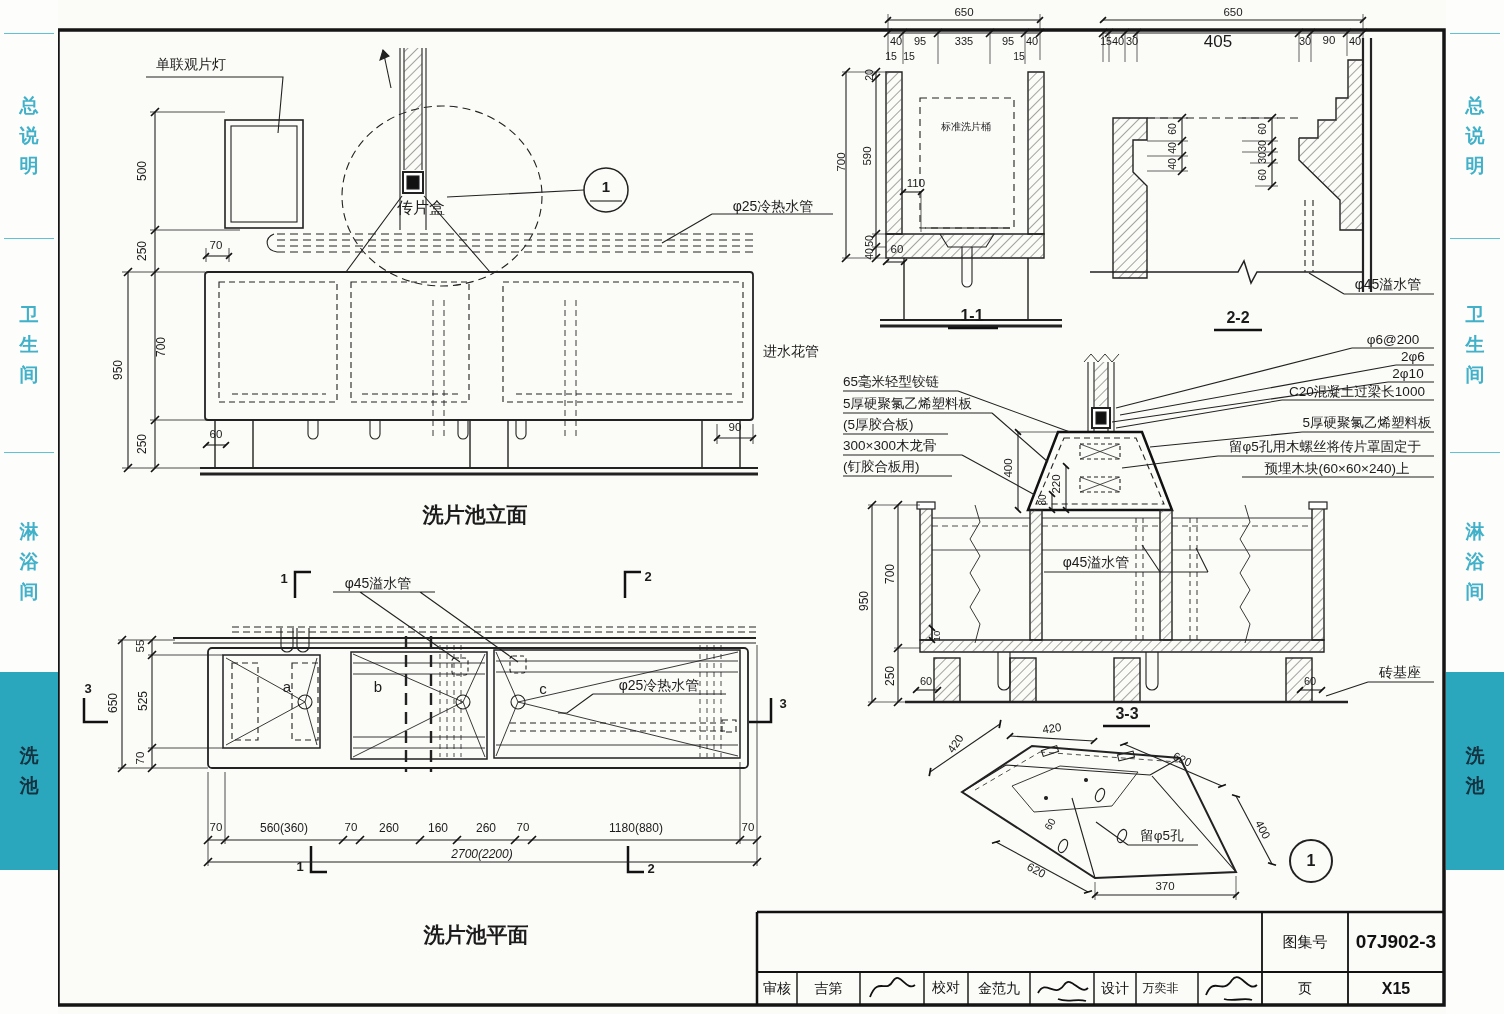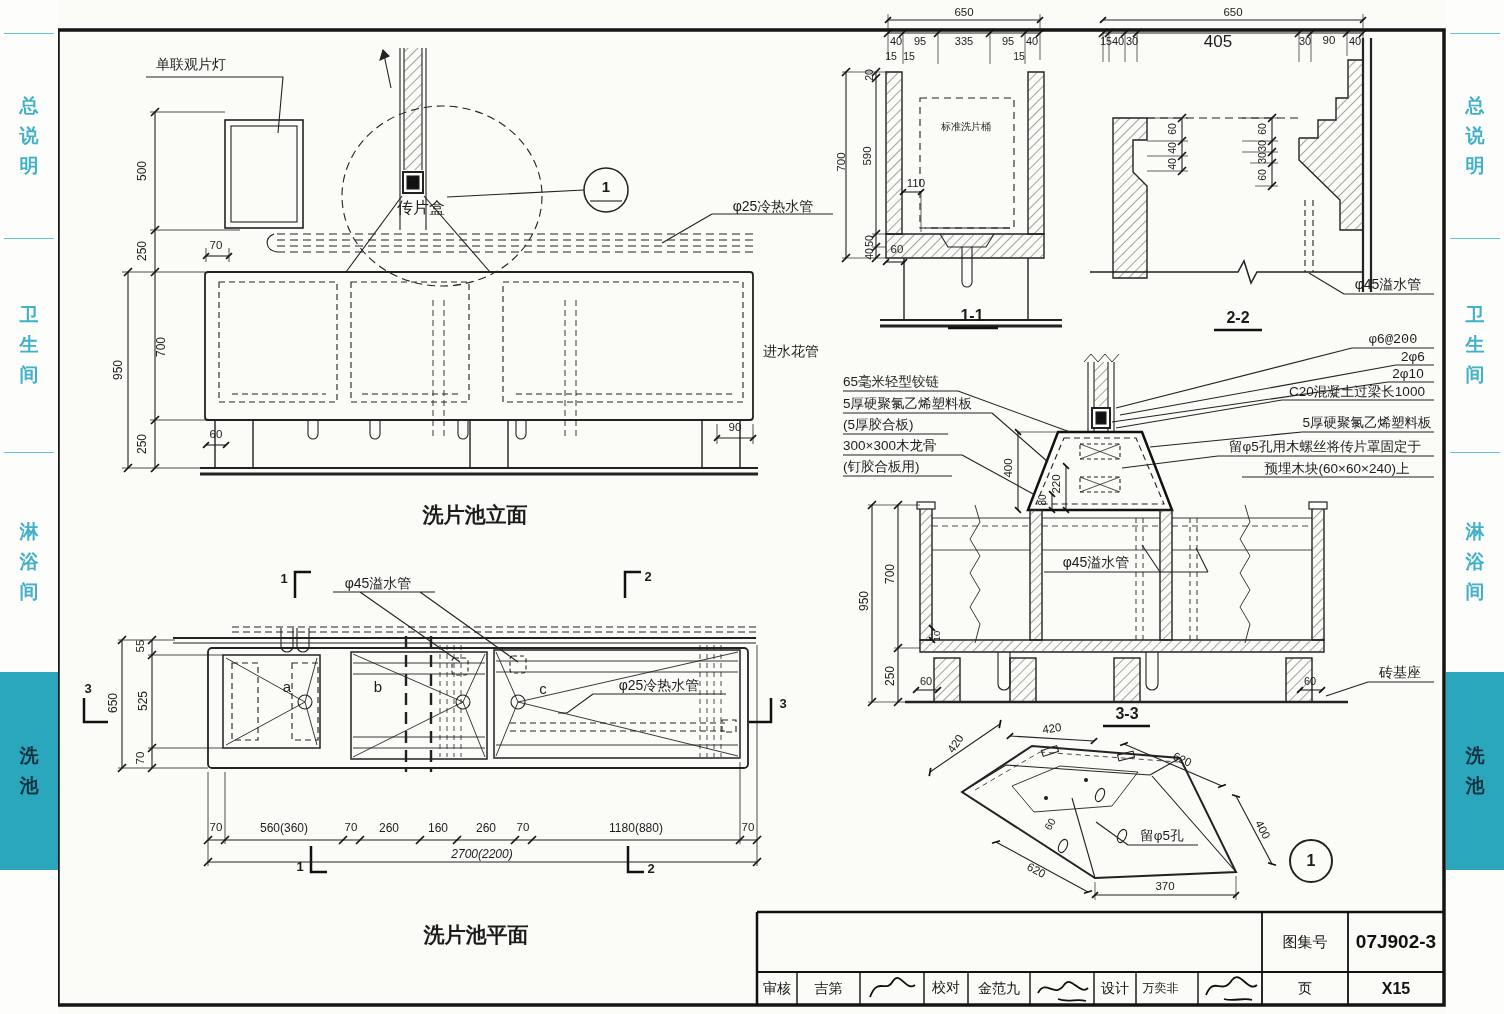--- a/index.html
+++ b/index.html
@@ -419,21 +419,21 @@
       <div class="lbl" style="left: 1355px; top: 41px; font-size: 11px; transform: translate(-50%, -50%);">40</div>
       <div class="lbl" style="left: 1172px; top: 129px; font-size: 10.5px; transform: translate(-50%, -50%) rotate(-90deg);">60</div>
       <div class="lbl" style="left: 1172px; top: 148px; font-size: 10.5px; transform: translate(-50%, -50%) rotate(-90deg);">40</div>
       <div class="lbl" style="left: 1172px; top: 164px; font-size: 10.5px; transform: translate(-50%, -50%) rotate(-90deg);">40</div>
       <div class="lbl" style="left: 1262px; top: 129px; font-size: 10.5px; transform: translate(-50%, -50%) rotate(-90deg);">60</div>
       <div class="lbl" style="left: 1262px; top: 146px; font-size: 10.5px; transform: translate(-50%, -50%) rotate(-90deg);">30</div>
       <div class="lbl" style="left: 1262px; top: 158px; font-size: 10.5px; transform: translate(-50%, -50%) rotate(-90deg);">30</div>
       <div class="lbl" style="left: 1262px; top: 175px; font-size: 10.5px; transform: translate(-50%, -50%) rotate(-90deg);">60</div>
       <div class="lbl" style="left: 1388px; top: 284px; font-size: 14px; transform: translate(-50%, -50%);">φ45溢水管</div>
       <div class="lbl" style="left: 1238px; top: 318px; font-size: 16px; font-weight: bold; transform: translate(-50%, -50%);">2-2</div>
-      <div class="lbl" style="left: 1393px; top: 340px; font-size: 13.5px; transform: translate(-50%, -50%); font-family: Liberation Mono, monospace;">φ6@200</div>
+      <div class="lbl" style="left: 1393px; top: 340px; font-size: 13.5px; transform: translate(-50%, -50%);">φ6@200</div>
       <div class="lbl" style="left: 1413px; top: 357px; font-size: 13.5px; transform: translate(-50%, -50%);">2φ6</div>
       <div class="lbl" style="left: 1408px; top: 374px; font-size: 13.5px; transform: translate(-50%, -50%);">2φ10</div>
       <div class="lbl" style="left: 1357px; top: 392px; font-size: 13.5px; transform: translate(-50%, -50%);">C20混凝土过梁长1000</div>
       <div class="lbl" style="left: 1367px; top: 423px; font-size: 13.5px; transform: translate(-50%, -50%);">5厚硬聚氯乙烯塑料板</div>
       <div class="lbl" style="left: 1325px; top: 447px; font-size: 13.5px; transform: translate(-50%, -50%);">留φ5孔用木螺丝将传片罩固定于</div>
       <div class="lbl" style="left: 1337px; top: 469px; font-size: 13.5px; transform: translate(-50%, -50%);">预埋木块(60×60×240)上</div>
       <div class="lbl" style="left: 843px; top: 382px; font-size: 13.5px; transform: translate(0px, -50%);">65毫米轻型铰链</div>
       <div class="lbl" style="left: 843px; top: 404px; font-size: 13.5px; transform: translate(0px, -50%);">5厚硬聚氯乙烯塑料板</div>
       <div class="lbl" style="left: 843px; top: 425px; font-size: 13.5px; transform: translate(0px, -50%);">(5厚胶合板)</div>
       <div class="lbl" style="left: 843px; top: 446px; font-size: 13.5px; transform: translate(0px, -50%);">300×300木龙骨</div>

